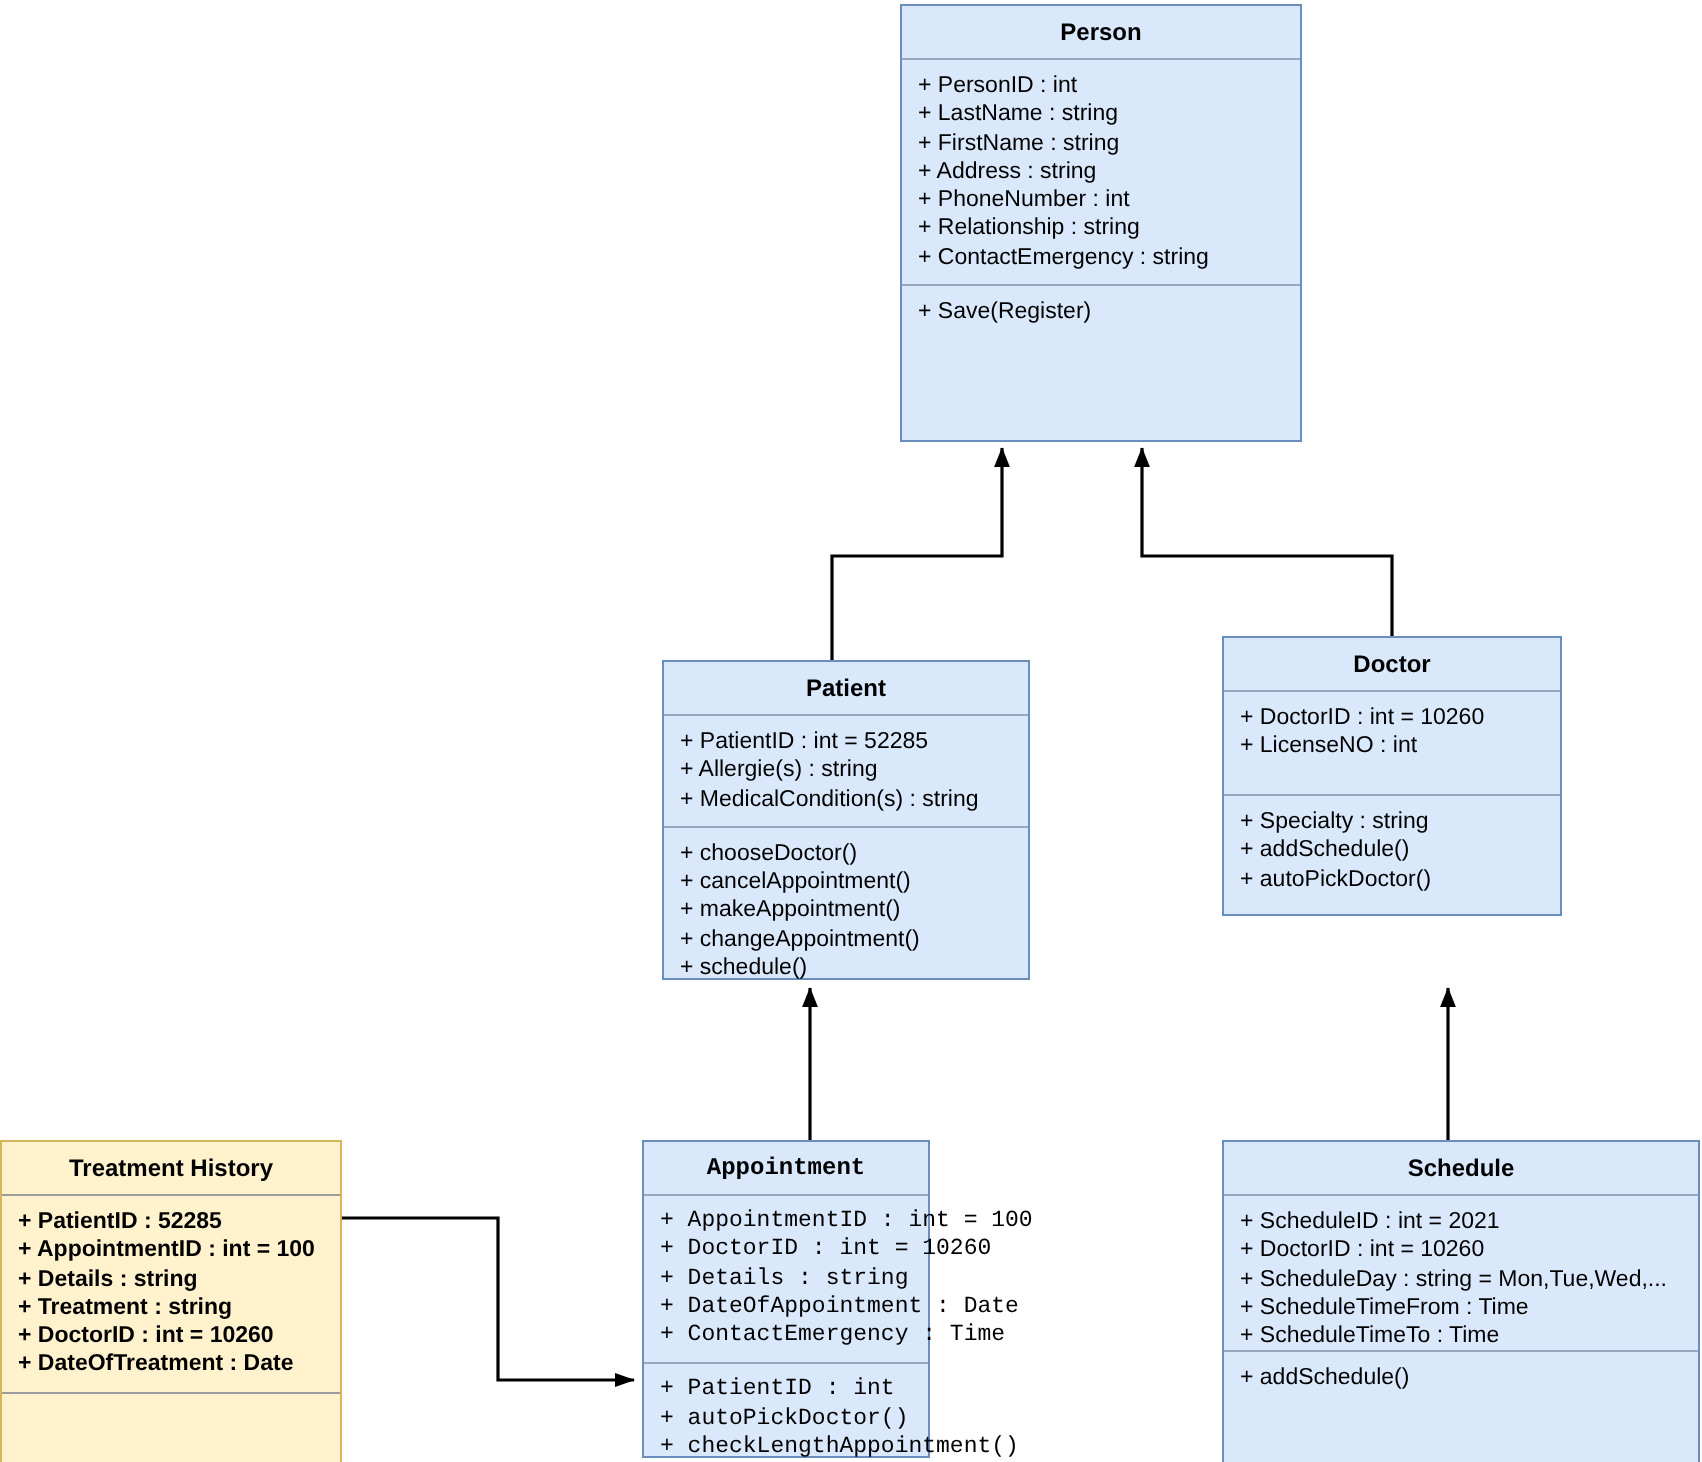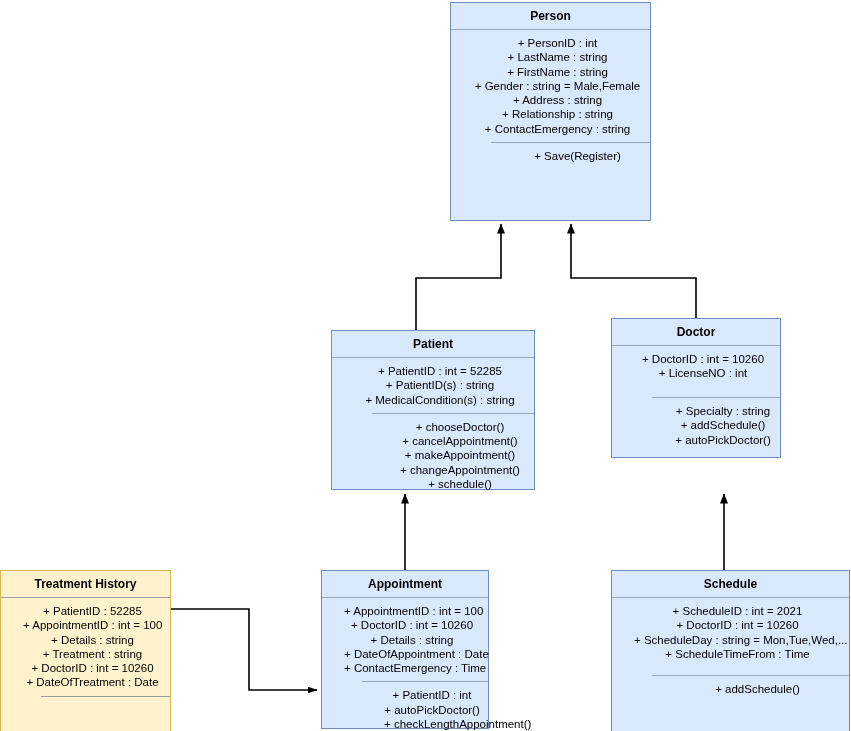--- a/index.html
+++ b/index.html
@@ -31,31 +31,30 @@
     text-align: center;
     font-size: 12px;
     font-weight: bold;
     color: #000000;
     padding: 6px 4px 6px 4px;
     line-height: 14px;
     box-sizing: border-box;
   }
   .compartment {
     border-top: 1px solid #96a8c0;
-    padding: 6px 8px 6px 22px;
+    padding: 6px 8px 6px 8px;
     box-sizing: border-box;
     flex: none;
-    text-align: center;
   }
   .uml-class.accent-yellow .compartment {
     border-top-color: #9c9c9c;
+    font-weight: bold;
   }
   .compartment.grow {
     flex: 1 1 auto;
-    margin-left: 40px;
   }
   .member {
     font-size: 11.5px;
     line-height: 14.3px;
     color: #000000;
     white-space: nowrap;
   }
   .edge-layer {
     position: absolute;
     left: 0;
@@ -100,35 +99,35 @@
       <path d="M 171 609 L 249 609 L 249 690 L 317 690" fill="none" stroke="#000000" stroke-width="1.6" marker-end="url(#arrow-open)"></path>
     </g>
   </svg>
 
   <div class="uml-class" style="left:450px; top:2px; width:201px; height:219px;">
     <div class="class-title">Person</div>
     <div class="compartment">
       <div class="member">+ PersonID : int</div>
       <div class="member">+ LastName : string</div>
       <div class="member">+ FirstName : string</div>
-      <div class="member">+ Gender : string = Male,Female</div>
       <div class="member">+ Address : string</div>
+      <div class="member">+ PhoneNumber : int</div>
       <div class="member">+ Relationship : string</div>
       <div class="member">+ ContactEmergency : string</div>
     </div>
     <div class="compartment grow">
       <div class="member">+ Save(Register)</div>
     </div>
   </div>
 
-  <div class="uml-class" style="left:331px; top:330px; width:204px; height:160px;">
+  <div class="uml-class" style="left:331px; top:330px; width:184px; height:160px;">
     <div class="class-title">Patient</div>
     <div class="compartment">
       <div class="member">+ PatientID : int = 52285</div>
-      <div class="member">+ PatientID(s) : string</div>
+      <div class="member">+ Allergie(s) : string</div>
       <div class="member">+ MedicalCondition(s) : string</div>
     </div>
     <div class="compartment grow">
       <div class="member">+ chooseDoctor()</div>
       <div class="member">+ cancelAppointment()</div>
       <div class="member">+ makeAppointment()</div>
       <div class="member">+ changeAppointment()</div>
       <div class="member">+ schedule()</div>
     </div>
   </div>
@@ -152,21 +151,21 @@
       <div class="member">+ PatientID : 52285</div>
       <div class="member">+ AppointmentID : int = 100</div>
       <div class="member">+ Details : string</div>
       <div class="member">+ Treatment : string</div>
       <div class="member">+ DoctorID : int = 10260</div>
       <div class="member">+ DateOfTreatment : Date</div>
     </div>
     <div class="compartment grow"></div>
   </div>
 
-  <div class="uml-class" style="left:321px; top:570px; width:168px; height:159px;">
+  <div class="uml-class" style="left:321px; top:570px; width:144px; height:159px;font-family:Liberation Mono, monospace;">
     <div class="class-title">Appointment</div>
     <div class="compartment">
       <div class="member">+ AppointmentID : int = 100</div>
       <div class="member">+ DoctorID : int = 10260</div>
       <div class="member">+ Details : string</div>
       <div class="member">+ DateOfAppointment : Date</div>
       <div class="member">+ ContactEmergency : Time</div>
     </div>
     <div class="compartment grow">
       <div class="member">+ PatientID : int</div>
@@ -175,19 +174,20 @@
     </div>
   </div>
 
   <div class="uml-class" style="left:611px; top:570px; width:239px; height:205px;">
     <div class="class-title">Schedule</div>
     <div class="compartment" style="height:78px;">
       <div class="member">+ ScheduleID : int = 2021</div>
       <div class="member">+ DoctorID : int = 10260</div>
       <div class="member">+ ScheduleDay : string = Mon,Tue,Wed,...</div>
       <div class="member">+ ScheduleTimeFrom : Time</div>
+      <div class="member">+ ScheduleTimeTo : Time</div>
     </div>
     <div class="compartment grow">
       <div class="member">+ addSchedule()</div>
     </div>
   </div>
 
 </div>
 
 </body></html>

